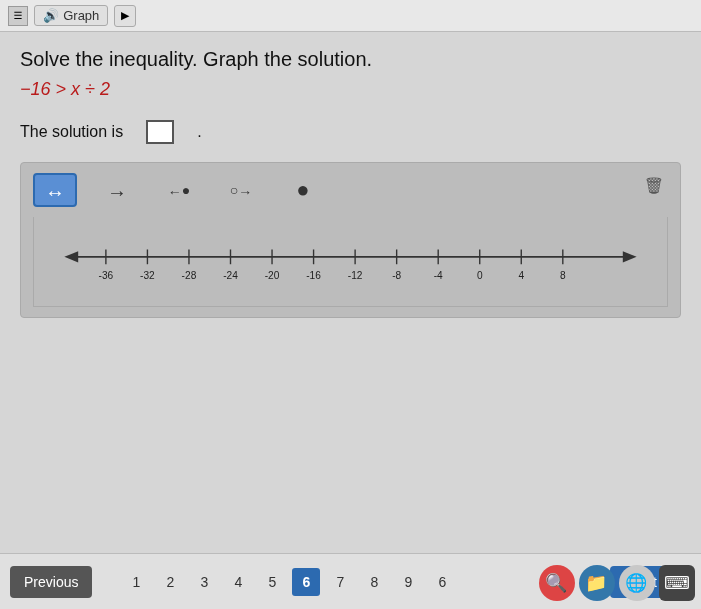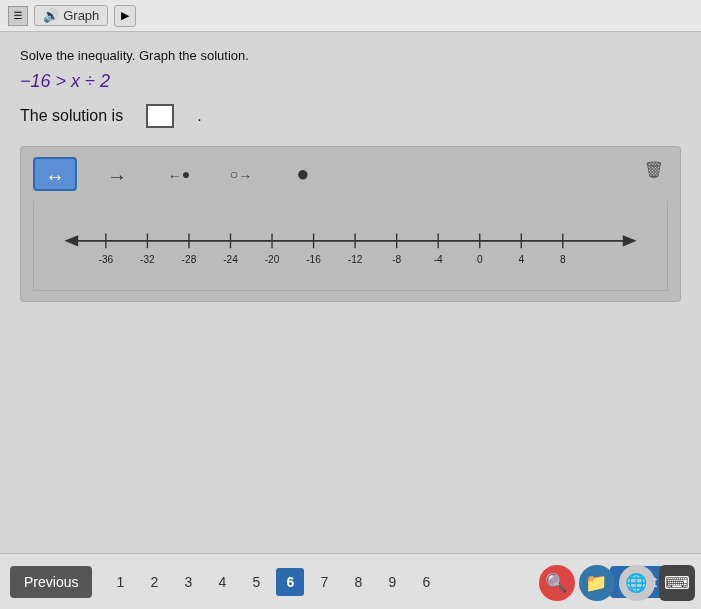--- a/index.html
+++ b/index.html
@@ -60,30 +60,30 @@
       font-size: 11px;
     }
 
     .main-content {
       padding: 16px 20px 0 20px;
       background: #d6d6d6;
       height: calc(609px - 32px - 56px);
     }
 
     .problem-title {
-      font-size: 13px;
+      font-size: 20px;
       color: #111;
       margin-bottom: 8px;
       font-weight: normal;
     }
 
     .equation {
       font-size: 18px;
-      color: #4c1d95;
-      margin-bottom: 12px;
+      color: #b91c1c;
+      margin-bottom: 20px;
       font-style: italic;
     }
 
     .solution-line {
       font-size: 16px;
       color: #111;
       margin-bottom: 18px;
       display: flex;
       align-items: center;
       gap: 23px;
@@ -172,21 +172,21 @@
     }
 
     .prev-btn {
       background: #555;
       color: #fff;
       border: none;
       border-radius: 4px;
       padding: 8px 14px;
       font-size: 14px;
       cursor: pointer;
-      margin-right: 8px;
+      margin-right: 24px;
     }
 
     .page-num {
       width: 28px;
       height: 28px;
       display: flex;
       align-items: center;
       justify-content: center;
       font-size: 14px;
       color: #333;

